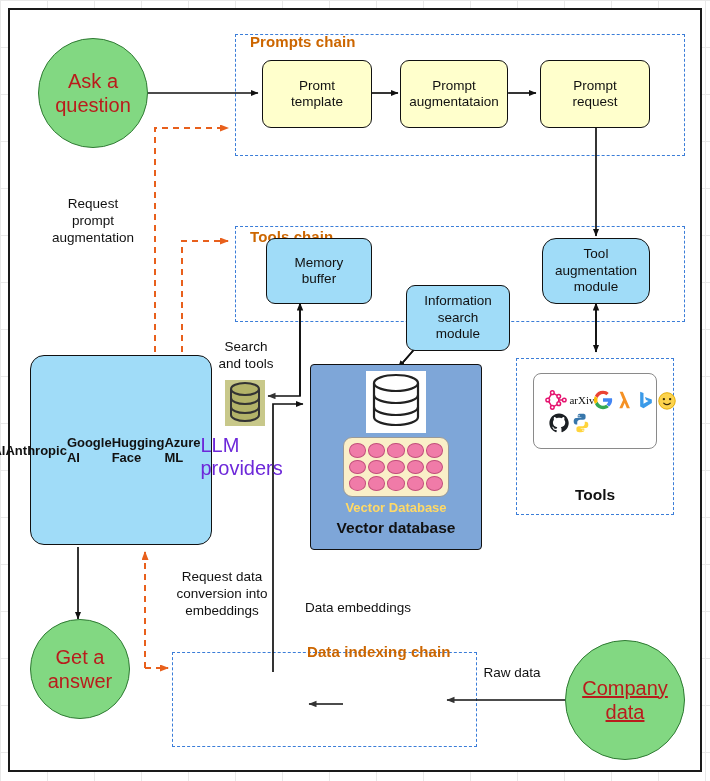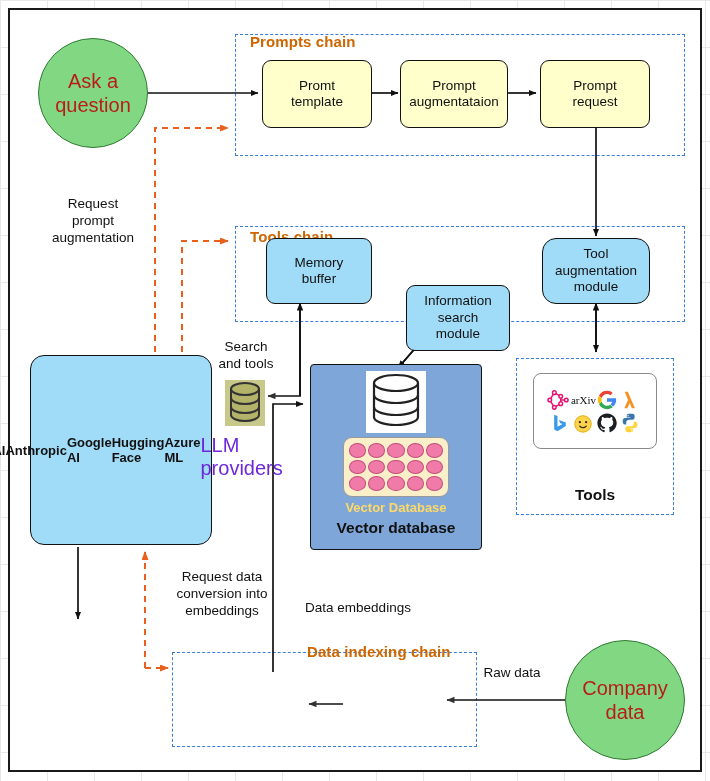--- a/index.html
+++ b/index.html
@@ -45,21 +45,21 @@
   #vdb .vsub{font-weight:bold;font-size:13px;color:#ffd966;margin-top:3px;}
   .grid{width:106px;height:60px;background:#faefc8;border:1.4px solid #999;
         border-radius:9px;display:grid;grid-template-columns:repeat(5,1fr);
         grid-template-rows:repeat(3,1fr);gap:2px;padding:5px;box-sizing:border-box;
         margin-top:4px;}
   .dot{background:#f07ba8;border:1.2px solid #c24f7c;border-radius:50%;}
 
   
   #toolpanel{position:absolute;left:533px;top:373px;width:124px;height:76px;
      background:#fff;border:1.3px solid #8a8a8a;border-radius:8px;box-sizing:border-box;
-     display:grid;grid-template-columns:repeat(4,1fr);grid-template-rows:repeat(2,1fr);
+     display:grid;grid-template-columns:repeat(6,1fr);grid-template-rows:repeat(2,1fr);
      align-items:center;justify-items:center;padding:14px;}
   .ticon{display:flex;align-items:center;justify-content:center;}
   .toolslabel{position:absolute;left:533px;top:486px;width:124px;text-align:center;
               font-weight:bold;font-size:15.5px;color:#111;}
 </style>
 </head>
 <body>
 
 <div id="stage">
   <div id="canvas"></div>
@@ -123,22 +123,24 @@
 
       <path d="M145,668 L145,552" marker-end="url(#aho)"></path>
 
       <path d="M145,668 L168,668" marker-end="url(#aho)"></path>
     </g>
   </svg>
 
   <div class="node circle" style="left:38px;top:38px;width:110px;height:110px;white-space:pre-line;">Ask a
 question</div>
 
-
-  <div class="node circle" style="left:565px;top:640px;width:120px;height:120px;">Company data</div>
+  <div class="node circle" style="left:30px;top:619px;width:100px;height:100px;white-space:pre-line;">Get a
+answer</div>
+
+  <div class="node circle" style="left:565px;top:640px;width:120px;height:120px;text-decoration:underline;">Company data</div>
 
   <div class="node rbox yellow" style="left:262px;top:60px;width:110px;height:68px;white-space:pre-line;">Promt
 template</div>
 
   <div class="node rbox yellow" style="left:400px;top:60px;width:108px;height:68px;white-space:pre-line;">Prompt
 augmentataion</div>
 
   <div class="node rbox yellow" style="left:540px;top:60px;width:110px;height:68px;white-space:pre-line;">Prompt
 request</div>
 

